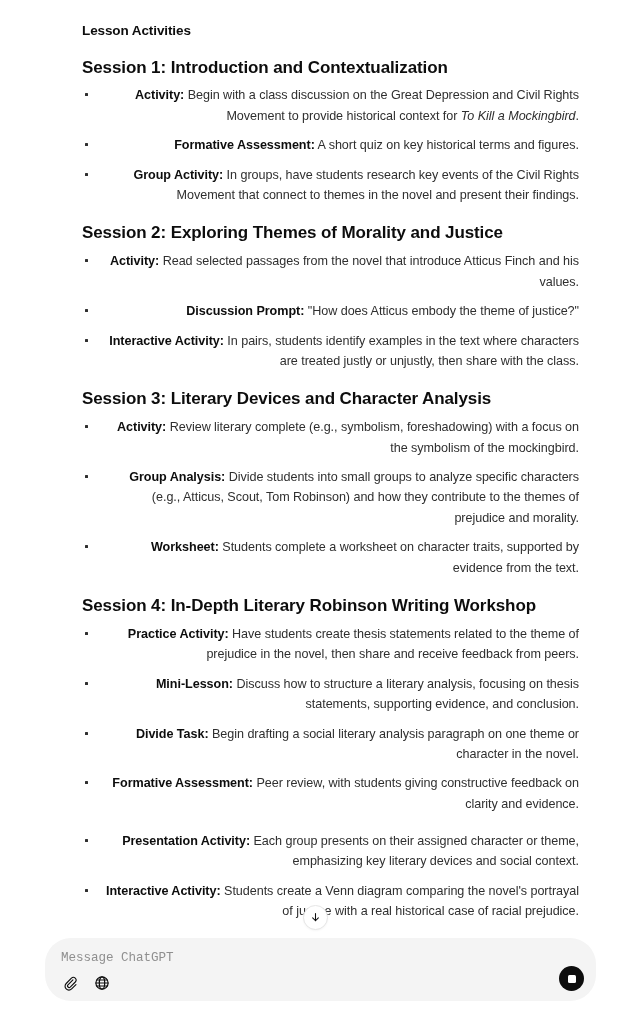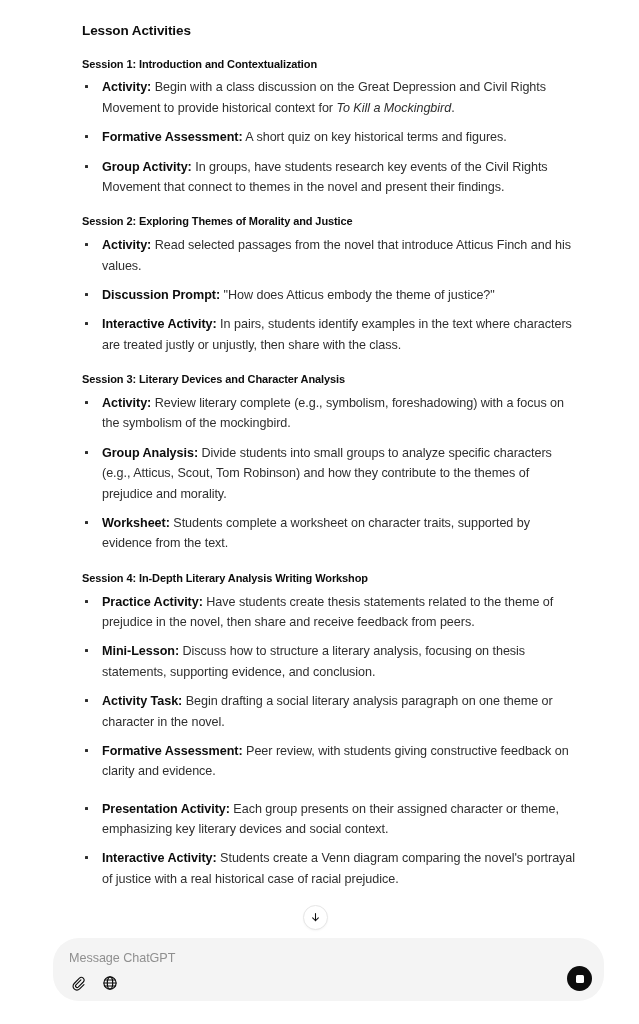--- a/index.html
+++ b/index.html
@@ -32,34 +32,35 @@
   .doc-title {
     font-size: 13.5px;
     font-weight: bold;
     color: #0d0d0d;
     letter-spacing: -0.1px;
     margin: 0 0 17px 0;
     line-height: 1.3;
   }
 
   .session-heading {
-    font-size: 11px;
+    font-size: 17px;
     font-weight: bold;
     color: #0d0d0d;
     letter-spacing: -0.1px;
     margin: 0 0 6px 0;
     line-height: 1.35;
   }
   .session-block { margin-bottom: 17px; }
   .session-block:first-of-type { margin-bottom: 17px; }
 
   ul.bullets {
     list-style: none;
     margin: 0;
     padding: 0;
+    text-align: right;
   }
   ul.bullets > li {
     position: relative;
     padding-left: 20px;
     margin-bottom: 9px;
     font-size: 12.6px;
     line-height: 1.62;
     color: #2f2f2f;
     letter-spacing: -0.05px;
   }
@@ -103,27 +104,28 @@
     position: absolute;
     left: 0;
     top: 930px;
     width: 639px;
     height: 94px;
     background: #ffffff;
     z-index: 20;
   }
   .composer {
     position: absolute;
-    left: 53px;
+    left: 45px;
     top: 8px;
     width: 551px;
     height: 63px;
     background: #f4f4f4;
     border-radius: 26px;
     padding: 13px 16px 0 16px;
+    font-family: Liberation Mono, monospace;
   }
   .composer-placeholder {
     font-size: 12.6px;
     color: #8f8f8f;
     line-height: 1.2;
     letter-spacing: -0.05px;
     user-select: none;
   }
   .composer-tools {
     position: absolute;
@@ -201,25 +203,25 @@
           </div>
           <div class="session-block">
             <div class="session-heading">Session 3: Literary Devices and Character Analysis</div>
             <ul class="bullets">
               <li><span class="lbl">Activity:</span><span> Review literary complete (e.g., symbolism, foreshadowing) with a focus on the symbolism of the mockingbird.</span></li>
               <li><span class="lbl">Group Analysis:</span><span> Divide students into small groups to analyze specific characters (e.g., Atticus, Scout, Tom Robinson) and how they contribute to the themes of prejudice and morality.</span></li>
               <li><span class="lbl">Worksheet:</span><span> Students complete a worksheet on character traits, supported by evidence from the text.</span></li>
             </ul>
           </div>
           <div class="session-block">
-            <div class="session-heading">Session 4: In-Depth Literary Analysis Writing Workshop</div>
+            <div class="session-heading">Session 4: In-Depth Literary Robinson Writing Workshop</div>
             <ul class="bullets">
               <li><span class="lbl">Practice Activity:</span><span> Have students create thesis statements related to the theme of prejudice in the novel, then share and receive feedback from peers.</span></li>
               <li><span class="lbl">Mini-Lesson:</span><span> Discuss how to structure a literary analysis, focusing on thesis statements, supporting evidence, and conclusion.</span></li>
-              <li><span class="lbl">Activity Task:</span><span> Begin drafting a social literary analysis paragraph on one theme or character in the novel.</span></li>
+              <li><span class="lbl">Divide Task:</span><span> Begin drafting a social literary analysis paragraph on one theme or character in the novel.</span></li>
               <li><span class="lbl">Formative Assessment:</span><span> Peer review, with students giving constructive feedback on clarity and evidence.</span></li>
             </ul>
           </div>
           <div class="session-block">
             <ul class="bullets">
               <li><span class="lbl">Presentation Activity:</span><span> Each group presents on their assigned character or theme, emphasizing key literary devices and social context.</span></li>
               <li><span class="lbl">Interactive Activity:</span><span> Students create a Venn diagram comparing the novel's portrayal of justice with a real historical case of racial prejudice.</span></li>
             </ul>
           </div>
         </div>

